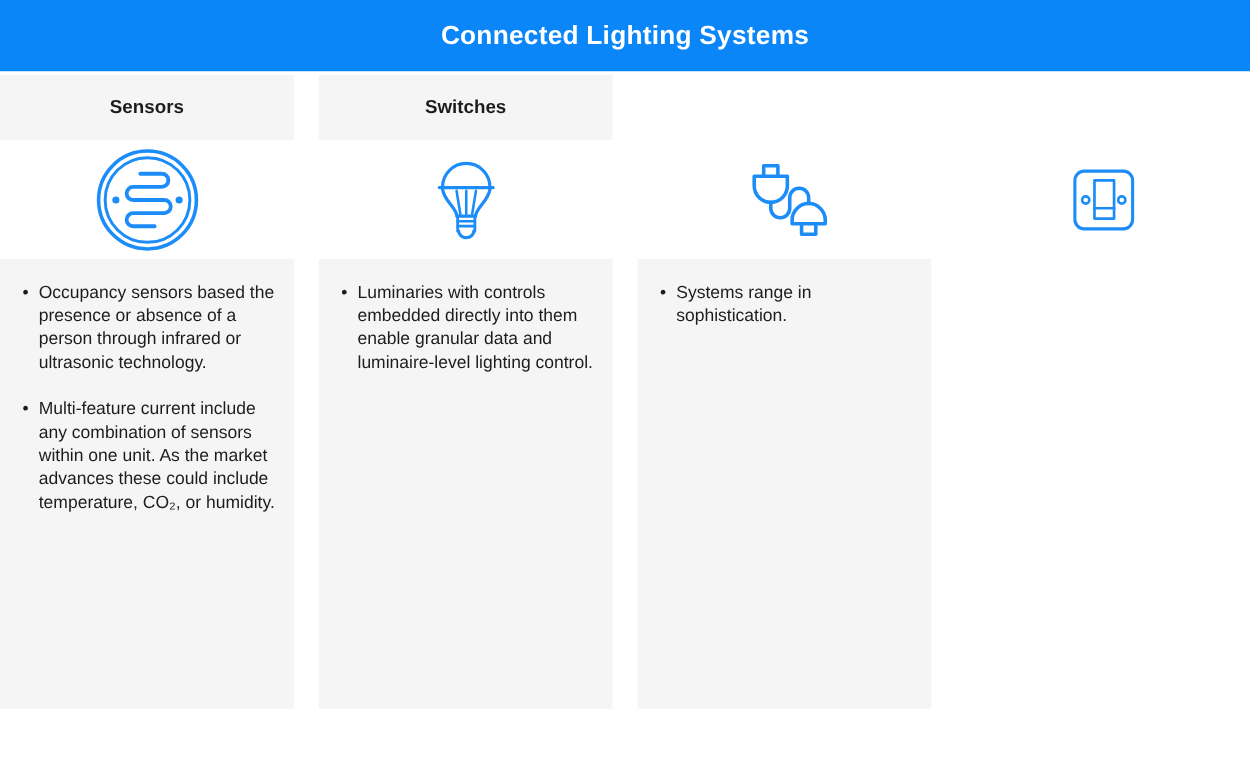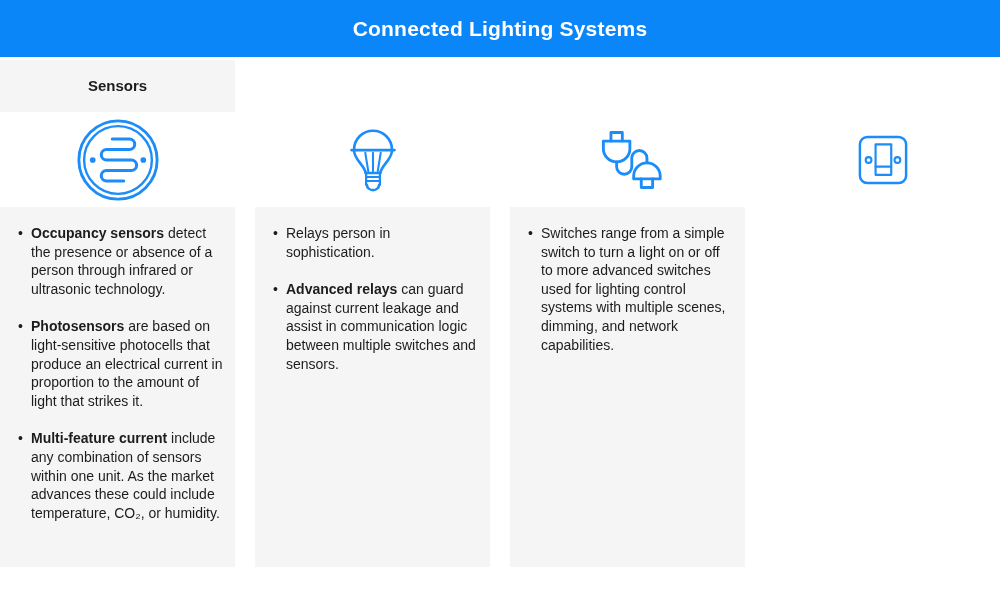--- a/index.html
+++ b/index.html
@@ -80,21 +80,21 @@
     position: relative;
     padding-left: 14px;
     margin-bottom: 19px;
   }
   .bullet-list li::before {
     content: "\2022";
     position: absolute;
     left: 1px;
     top: 0;
   }
-  .lead { font-weight: 700; margin-top: 31px; }
+  .lead { font-weight: 400; margin-top: 31px; }
   
   .footer {
     padding: 17px 0 0 30px;
   }
   .source-note {
     font-style: italic;
     font-size: 13px;
     color: #15803d;
   }
 </style>
@@ -102,20 +102,21 @@
 <body>
 
 <div class="page">
 
   <header class="title-band">
     <h1>Connected Lighting Systems</h1>
   </header>
 
   <div class="grid headers-row">
     <div class="hdr-cell">Sensors</div>
+    <div class="hdr-cell">Switches</div>
   </div>
 
   <div class="grid icons-row">
     <div class="icon-cell">
       <svg width="84" height="84" viewBox="0 0 88 88">
         <circle cx="44" cy="44" r="41" stroke-width="3"></circle>
         <circle cx="44" cy="44" r="35.5" stroke-width="2.5"></circle>
         <circle cx="17.5" cy="44" r="3" fill="#1b8cf8" stroke="none"></circle>
         <circle cx="70.5" cy="44" r="3" fill="#1b8cf8" stroke="none"></circle>
         <path d="M38 22 H56 a5.5 5.5 0 0 1 0 11 H32 a5.5 5.5 0 0 0 0 11 H58 a5.5 5.5 0 0 1 0 11 H32 a5.5 5.5 0 0 0 0 11 H50" stroke-width="3.2"></path>
@@ -153,39 +154,37 @@
         <rect x="31" y="21" width="19" height="37" stroke-width="2.6"></rect>
         <path d="M31 48 H50" stroke-width="2.6"></path>
       </svg>
     </div>
   </div>
 
   <div class="grid content-row">
 
     <div class="content-cell">
       <ul class="bullet-list">
-        <li><span class="lead">Occupancy sensors</span><span> detect the presence or absence of a person through infrared or ultrasonic technology.</span></li>
-        <li><span class="lead">Photosensors</span><span> are based on light-sensitive photocells that produce an electrical current in proportion to the amount of light that strikes it.</span></li>
+        <li><span class="lead">Occupancy sensors</span><span> based the presence or absence of a person through infrared or ultrasonic technology.</span></li>
         <li><span class="lead">Multi-feature current</span><span> include any combination of sensors within one unit. As the market advances these could include temperature, CO₂, or humidity.</span></li>
-      </ul>
-    </div>
-
-
-    <div class="content-cell">
-      <ul class="bullet-list">
-        <li><span class="lead"></span><span>Relays person in sophistication.</span></li>
-        <li><span class="lead">Advanced relays</span><span> can guard against current leakage and assist in communication logic between multiple switches and sensors.</span></li>
       </ul>
     </div>
 
     <div class="content-cell">
       <ul class="bullet-list">
-        <li><span class="lead"></span><span>Switches range from a simple switch to turn a light on or off to more advanced switches used for lighting control systems with multiple scenes, dimming, and network capabilities.</span></li>
+        <li><span class="lead"></span><span>Luminaries with controls embedded directly into them enable granular data and luminaire-level lighting control.</span></li>
       </ul>
     </div>
+
+    <div class="content-cell">
+      <ul class="bullet-list">
+        <li><span class="lead"></span><span>Systems range in sophistication.</span></li>
+      </ul>
+    </div>
+
 
   </div>
 
   <footer class="footer">
     <span class="source-note">Source: Guidehouse Insights</span>
   </footer>
 
 </div>
 
 </body></html>

